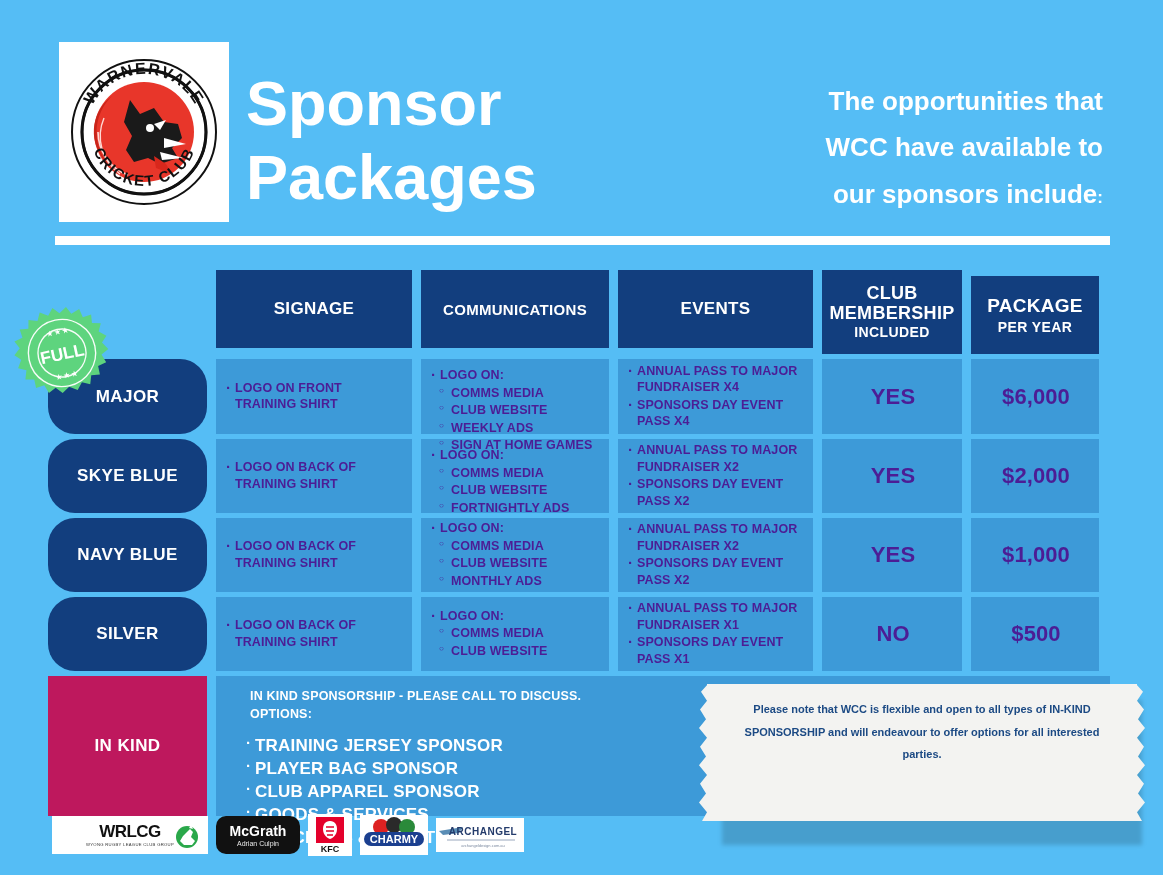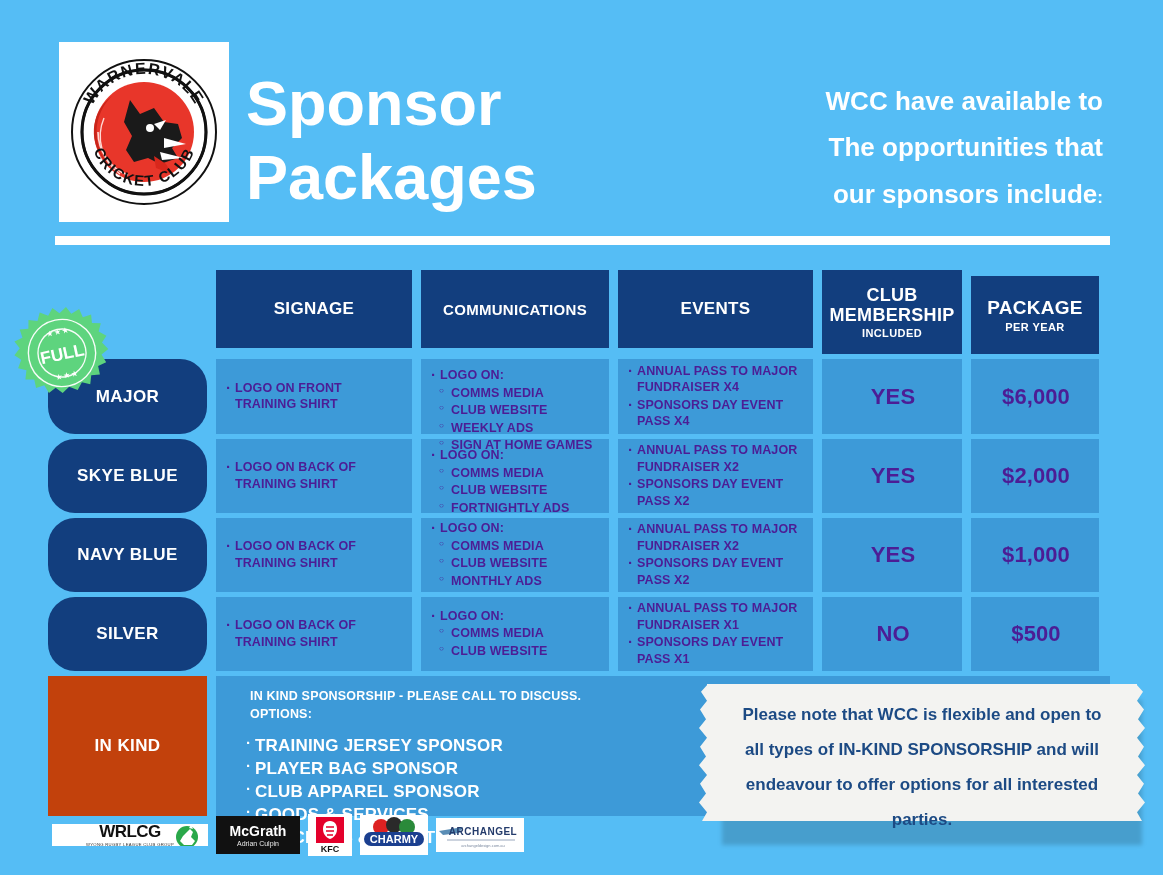--- a/index.html
+++ b/index.html
@@ -103,21 +103,21 @@
     align-items: center;
     justify-content: center;
     text-align: center;
     height: 78px;
     font-size: 17px;
     letter-spacing: 0.3px;
   }
   .hcell.small { font-size: 15px; }
   .hcell .sub {
     display: block;
-    font-size: 11px;
+    font-size: 14px;
     letter-spacing: 0.4px;
     margin-top: 2px;
   }
   .hcell.memb {
     height: 84px;
     line-height: 1.12;
     font-size: 18px;
   }
   .hcell.pack {
     height: 78px;
@@ -190,21 +190,21 @@
   }
   ul.sub li:before {
     content: "\25CB";
     position: absolute;
     left: 1px; top: 1px;
     font-size: 8px;
   }
 
   
   .inkind-label {
-    background: #c2410c;
+    background: #be185d;
     color: #ffffff;
     font-weight: bold;
     font-size: 17px;
     display: flex;
     align-items: center;
     justify-content: center;
     letter-spacing: 0.4px;
   }
   .inkind-body {
     background: #3d9ad8;
@@ -226,21 +226,21 @@
     width: 420px; height: 145px;
     background: rgba(0,0,0,0.16);
     filter: blur(2px);
   }
   .note {
     position: absolute;
     left: 707px; top: 684px;
     width: 430px; height: 137px;
     background: #f3f3f1;
     color: #1c4a84;
-    font-size: 17px;
+    font-size: 11px;
     font-weight: bold;
     line-height: 2.05;
     text-align: center;
     padding: 14px 26px;
     box-sizing: border-box;
     z-index: 15;
   }
   .note-edge {
     position: absolute;
     top: 0;
@@ -257,22 +257,22 @@
     gap: 8px;
     z-index: 16;
   }
   .splogo {
     background: #ffffff;
     display: flex;
     align-items: center;
     justify-content: center;
     overflow: hidden;
   }
-  .sp-wrlcg  { width: 156px; height: 22px; }
-  .sp-mcgrath{ width: 84px;  height: 38px; background: #111; }
+  .sp-wrlcg  { width: 156px; height: 38px; }
+  .sp-mcgrath{ width: 84px;  height: 38px; background: #111; border-radius: 10px; }
   .sp-kfc    { width: 44px;  height: 42px; }
   .sp-charmy { width: 68px;  height: 40px; }
   .sp-arch   { width: 88px;  height: 34px; }
 
   .sp-wrlcg .txt {
     font-size: 17px; font-weight: bold; color: #111;
     letter-spacing: -0.5px; line-height: 1;
   }
   .sp-wrlcg .sub {
     font-size: 4.2px; color: #333; letter-spacing: 0.3px;
@@ -319,22 +319,22 @@
       </text>
     </svg>
   </div>
 
   <div class="title">
     <div>Sponsor</div>
     <div>Packages</div>
   </div>
 
   <div class="tagline">
+    <div>The opportunities that</div>
     <div>WCC have available to</div>
-    <div>The opportunities that</div>
     <div><span>our sponsors include</span><span class="colon">:</span></div>
   </div>
 
   <div class="divider"></div>
 </div>
 
 <div class="full-badge">
   <svg width="96" height="96" viewBox="0 0 100 100">
     <g transform="rotate(-12 50 50)">
       <path id="starburst" fill="#5ed47e" d="

